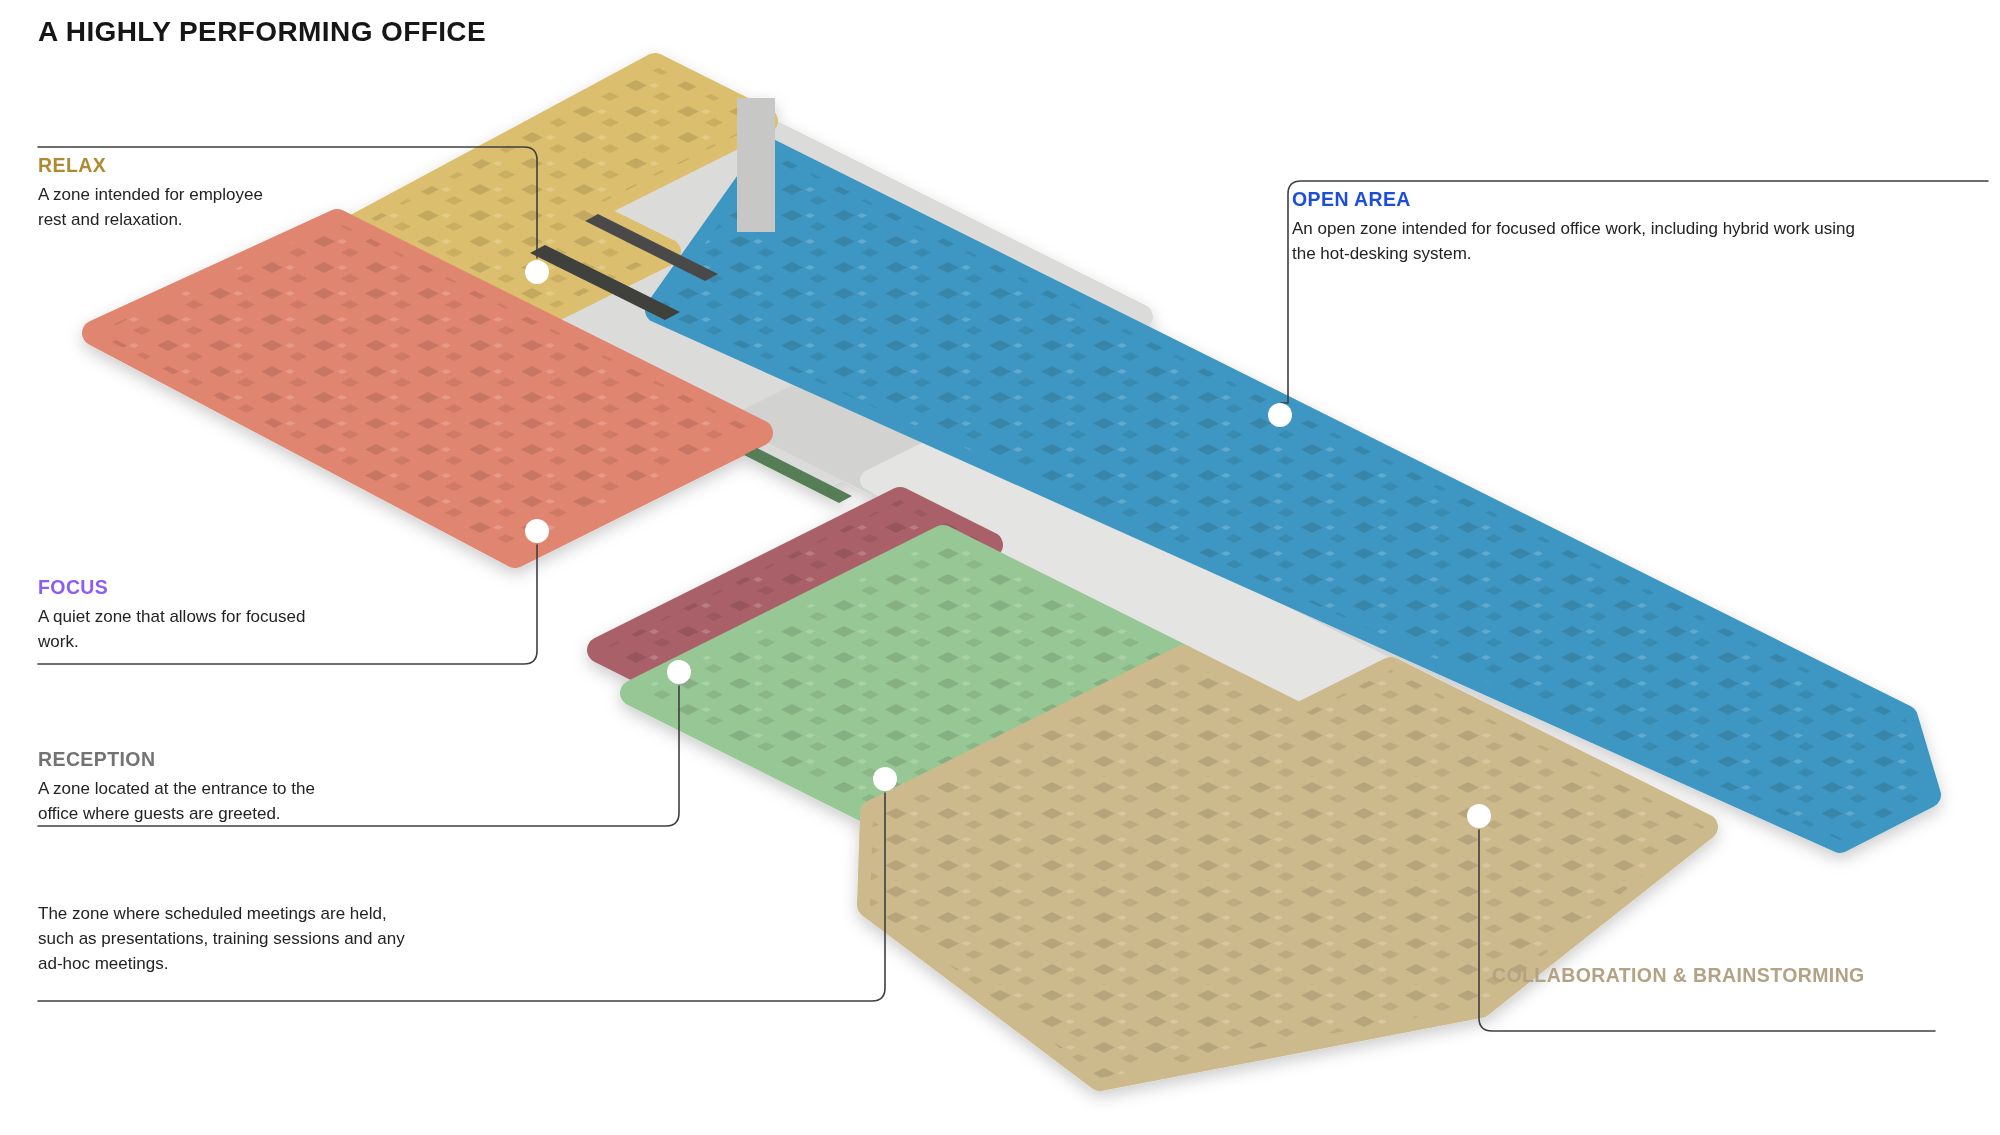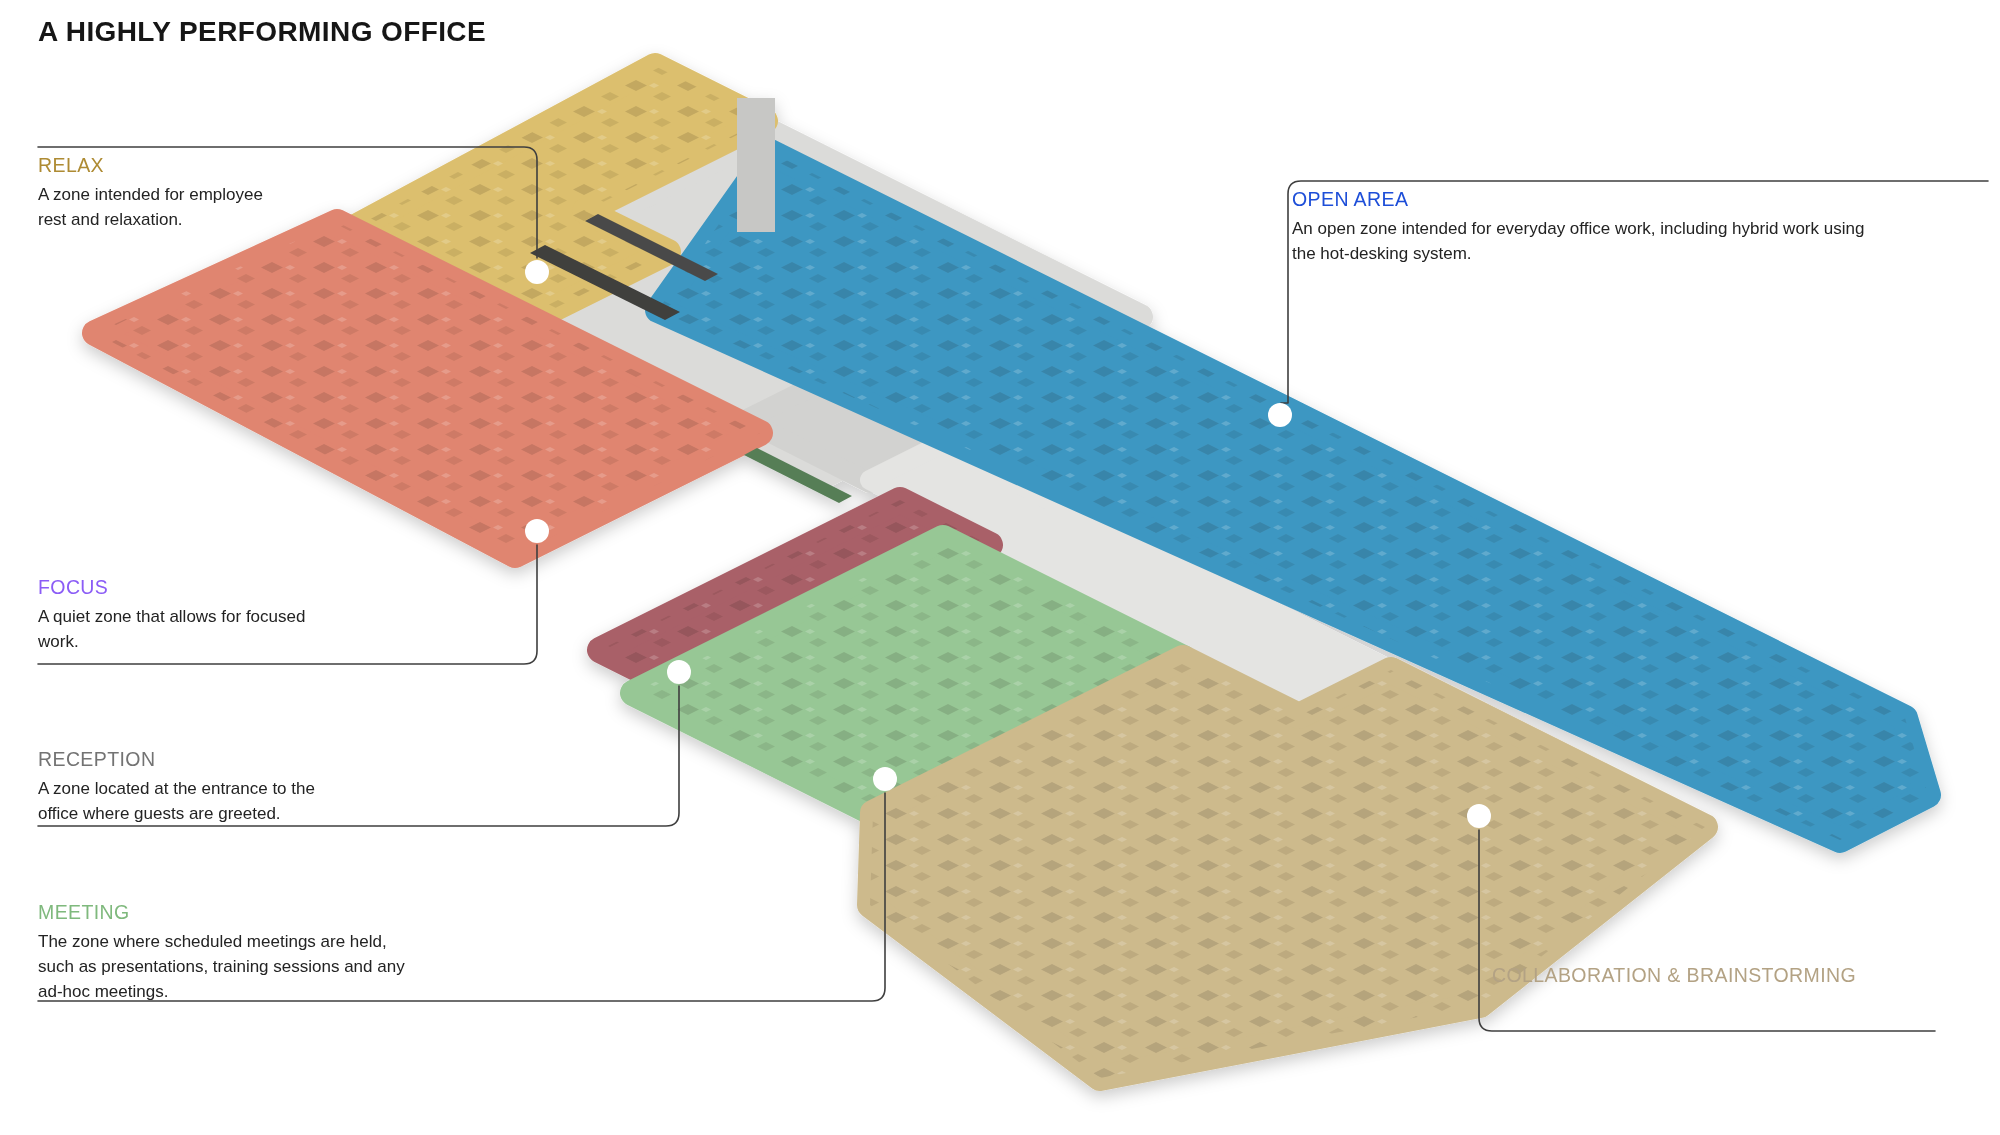--- a/index.html
+++ b/index.html
@@ -12,21 +12,21 @@
   }
   #plan-svg{position:absolute;left:0;top:0;}
   .page-title{
     position:absolute;left:38px;top:16px;
     font-size:28px;font-weight:bold;letter-spacing:.4px;
     color:#161616;margin:0;
   }
   .zone-label{position:absolute;color:#232323;}
   .zone-label h3{
     margin:0 0 5px 0;
-    font-size:19.5px;font-weight:normal;letter-spacing:.4px;
+    font-size:19.5px;font-weight:bold;letter-spacing:.4px;
   }
   .zone-label p{
     margin:0;
     font-size:17px;line-height:25px;
     white-space:pre-line;
     color:#232323;
   }
 </style>
 </head>
 <body>
@@ -108,29 +108,28 @@
 work.</p>
   </div>
 
   <div class="zone-label" style="left:38px;top:748px;width:400px">
     <h3 style="color: #737373;">RECEPTION</h3>
     <p>A zone located at the entrance to the
 office where guests are greeted.</p>
   </div>
 
   <div class="zone-label" style="left:38px;top:901px;width:460px">
-    <h3 style="color: rgb(127, 185, 125);">MEETING</h3>
     <p>The zone where scheduled meetings are held,
 such as presentations, training sessions and any
 ad-hoc meetings.</p>
   </div>
 
   <div class="zone-label" style="left:1292px;top:188px;width:700px">
     <h3 style="color: #1d4ed8;">OPEN AREA</h3>
-    <p>An open zone intended for everyday office work, including hybrid work using
+    <p>An open zone intended for focused office work, including hybrid work using
 the hot-desking system.</p>
   </div>
 
   <div class="zone-label" style="left:1492px;top:964px;width:480px">
     <h3 style="color: rgb(179, 162, 132);">COLLABORATION &amp; BRAINSTORMING</h3>
   </div>
 
 </div>
 
 </body></html>

